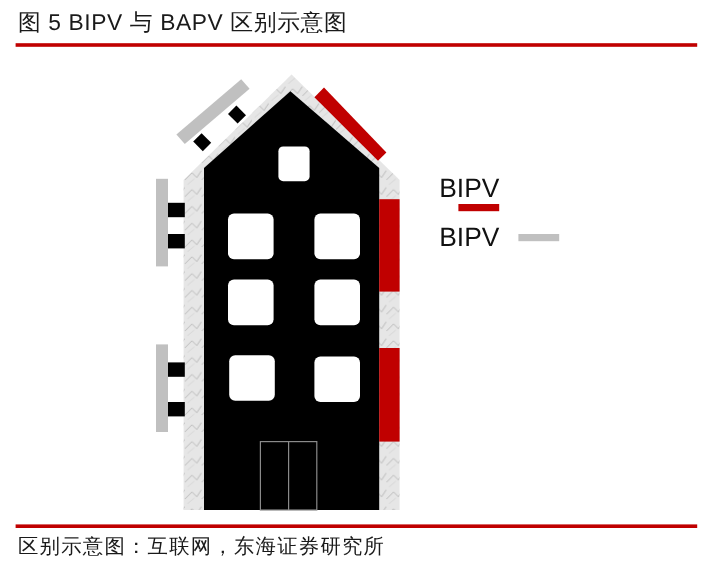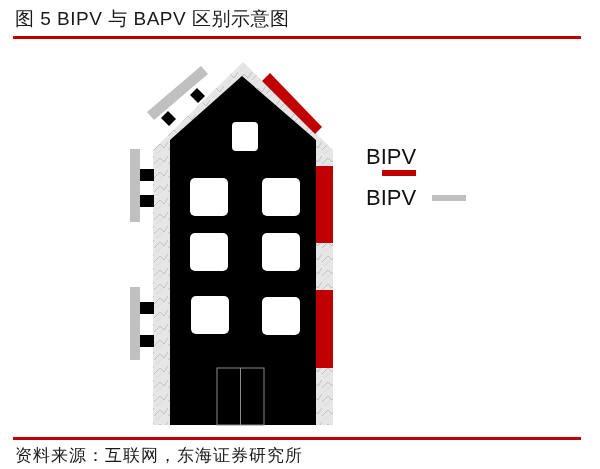--- a/index.html
+++ b/index.html
@@ -80,13 +80,13 @@
 <div class="legend-item" style="left:366px; top:144px;flex-direction:column;">
   <span class="legend-label">BIPV</span>
   <span class="legend-swatch" style="background:#c00000;"></span>
 </div>
 <div class="legend-item" style="left:366px; top:185px;">
   <span class="legend-label">BIPV</span>
   <span class="legend-swatch" style="background:#c0c0c0;"></span>
 </div>
 
 <div class="rule bottom"></div>
-<div class="source">资料来源：互联网，东海证券研究所</div>
+<div class="source">区别示意图：互联网，东海证券研究所</div>
 
 </body></html>

